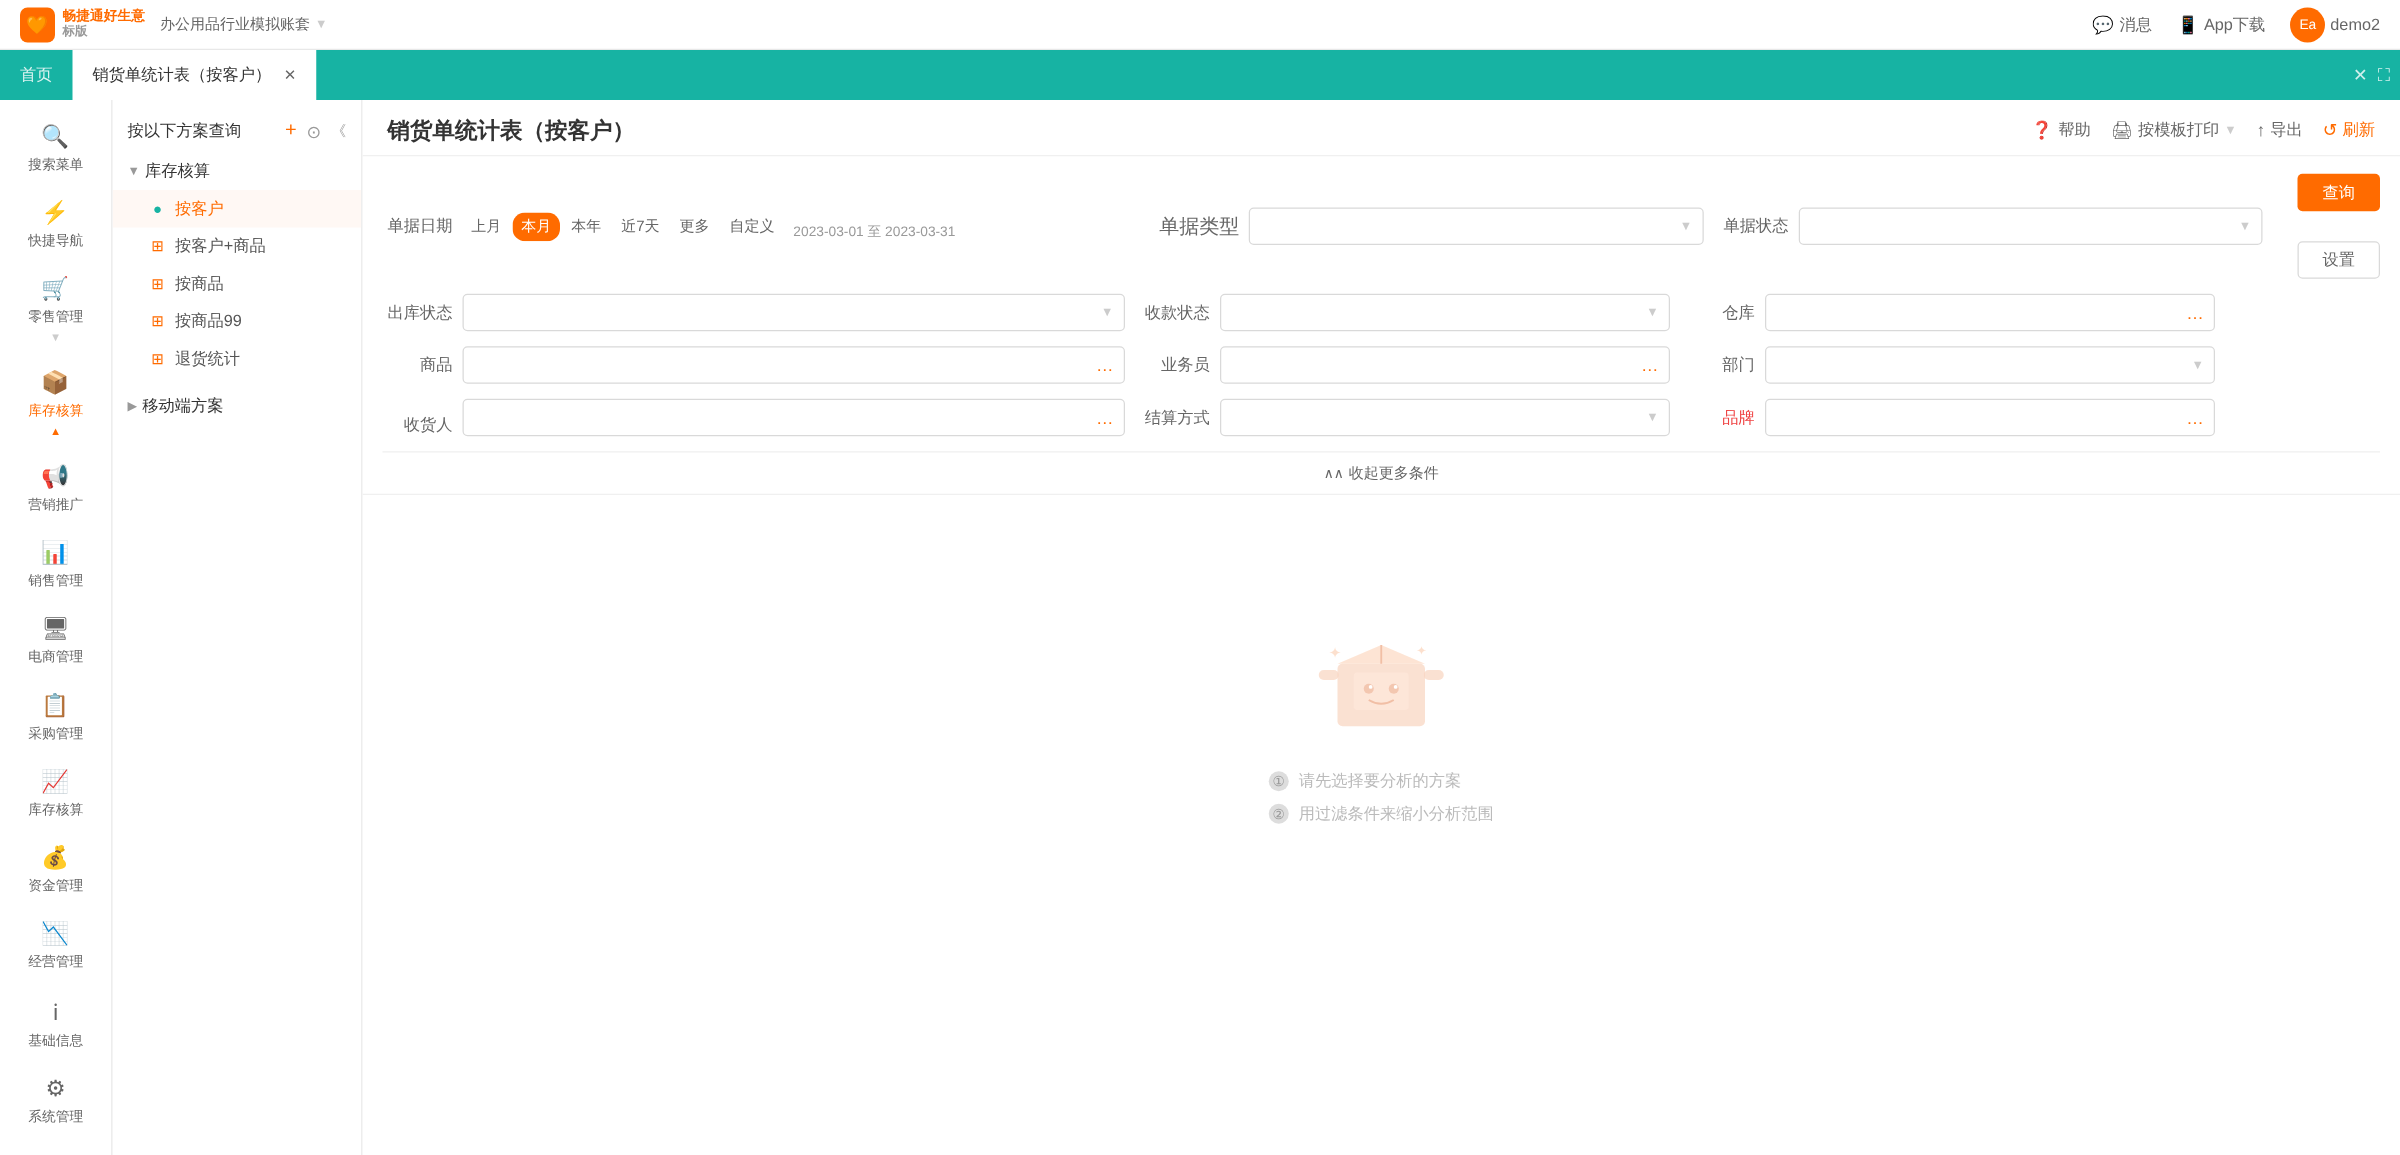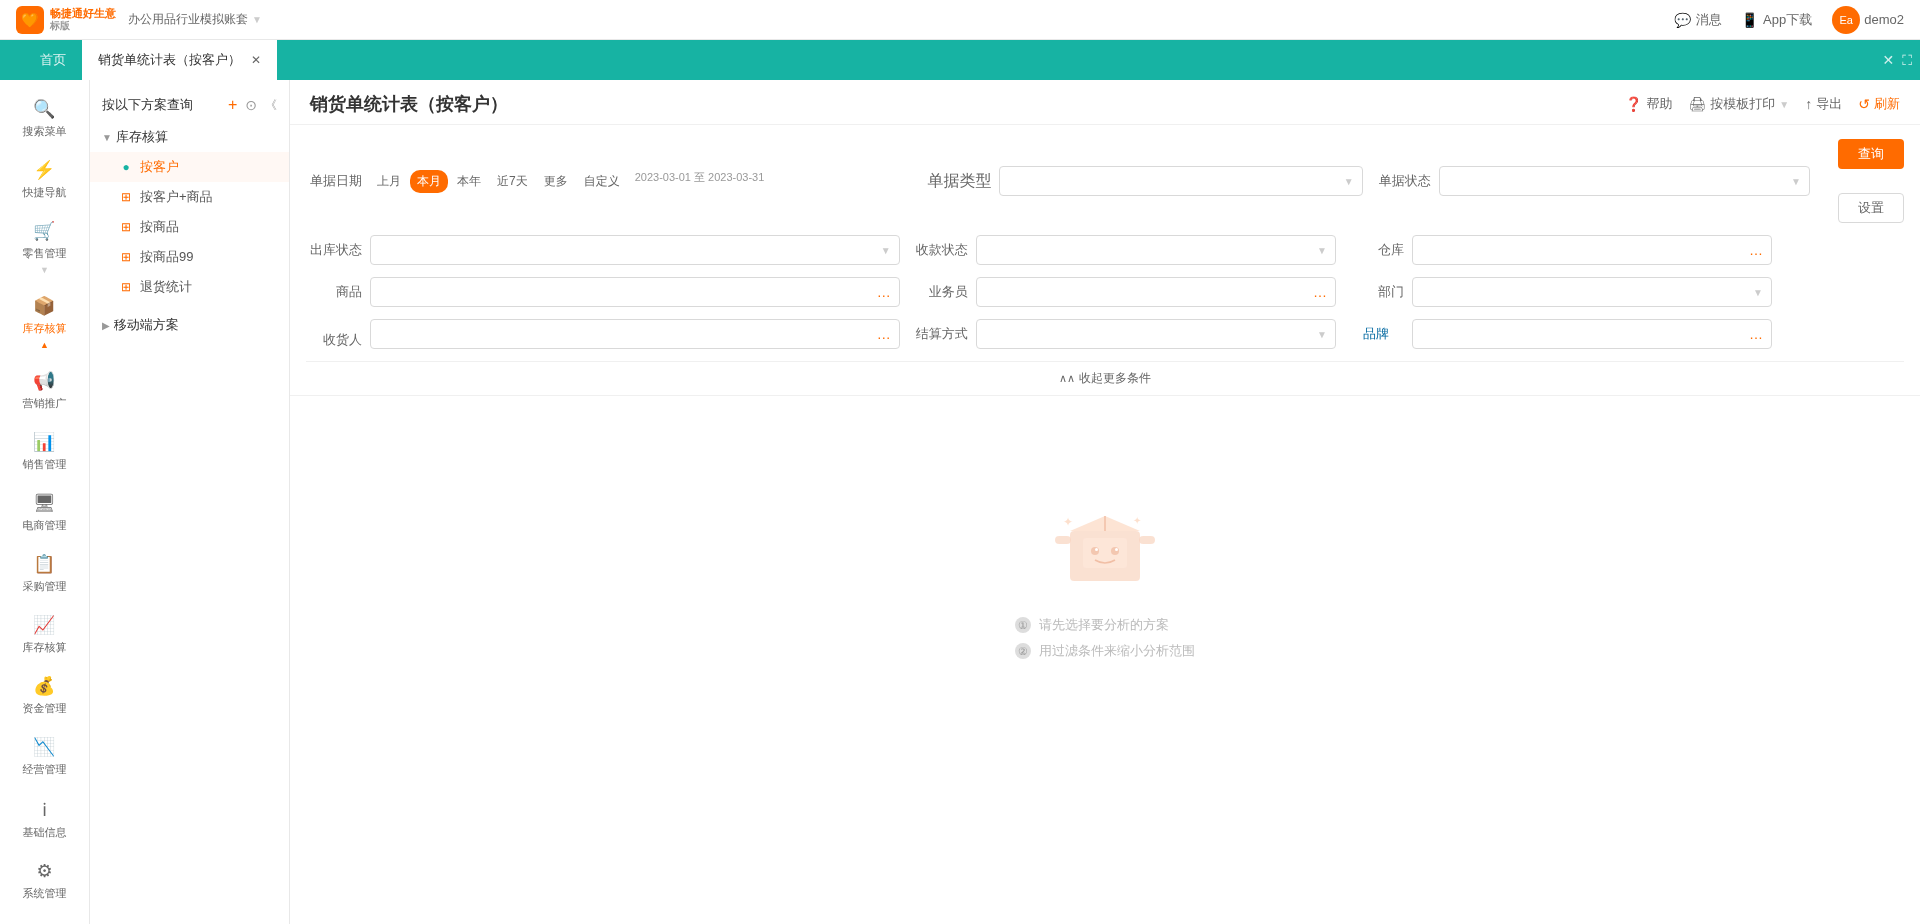--- a/index.html
+++ b/index.html
@@ -11,21 +11,21 @@
     .logo-area { display: flex; align-items: center; gap: 6px; color: #ff6b00; font-weight: bold; font-size: 12px; }
     .logo-icon { width: 28px; height: 28px; background: #ff6b00; border-radius: 6px; display: flex; align-items: center; justify-content: center; color: white; font-size: 14px; }
     .breadcrumb-area { display: flex; align-items: center; gap: 4px; color: #666; font-size: 12px; }
     .top-bar-right { display: flex; align-items: center; gap: 20px; color: #666; font-size: 13px; }
     .top-right-item { display: flex; align-items: center; gap: 4px; cursor: pointer; }
     .avatar { width: 28px; height: 28px; background: #ff6b00; border-radius: 50%; display: flex; align-items: center; justify-content: center; color: white; font-size: 11px; }
 
     
     .tab-bar { height: 40px; background: #17b3a3; display: flex; align-items: center; padding: 0; }
     .tab-item { height: 40px; display: flex; align-items: center; padding: 0 16px; cursor: pointer; color: rgba(255,255,255,0.85); font-size: 13px; gap: 6px; }
-    .tab-item.home { background: transparent; margin-left: 24px; }
+    .tab-item.home { background: transparent; }
     .tab-item.active { background: #fff; color: #333; border-radius: 0; }
     .tab-close { color: #666; font-size: 12px; cursor: pointer; margin-left: 4px; }
     .tab-maximize { margin-left: auto; margin-right: 8px; color: rgba(255,255,255,0.8); cursor: pointer; display: flex; align-items: center; gap: 8px; }
 
     
     .main-layout { display: flex; height: calc(924px - 80px); }
 
     
     .left-sidebar { width: 90px; background: #fff; border-right: 1px solid #e8e8e8; display: flex; flex-direction: column; padding-top: 8px; }
     .sidebar-item { display: flex; flex-direction: column; align-items: center; padding: 10px 4px; cursor: pointer; color: #666; font-size: 12px; gap: 4px; }
@@ -262,21 +262,21 @@
               <span style="color:#ff6b00;">刷新</span>
             </div>
           </div>
         </div>
 
         <div style="padding: 14px 16px 0; border-bottom: 1px solid #f0f0f0;">
 
           <div style="display:flex;align-items:center;margin-bottom:12px;gap:12px;">
             <div style="display:flex;align-items:center;gap:8px;flex:1.4;">
               <span style="white-space:nowrap;color:#666;font-size:13px;min-width:56px;text-align:right;">单据日期</span>
-              <div style="flex:1;display:flex;align-items:flex-start;gap:4px;">
+              <div style="flex:1;display:flex;align-items:flex-end;gap:4px;">
                 <div class="date-tabs">
                   <span class="date-tab">上月</span>
                   <span class="date-tab active">本月</span>
                   <span class="date-tab">本年</span>
                   <span class="date-tab">近7天</span>
                   <span class="date-tab">更多</span>
                   <span class="date-tab">自定义</span>
                 </div>
                 <span style="font-size:11px;color:#999;margin-left:4px;white-space:nowrap;">2023-03-01 至 2023-03-31</span>
               </div>
@@ -356,21 +356,21 @@
               </div>
             </div>
             <div style="display:flex;align-items:center;gap:8px;flex:1;">
               <span style="white-space:nowrap;color:#666;font-size:13px;min-width:56px;text-align:right;">结算方式</span>
               <div class="dropdown-control">
                 <span style="color:#ccc;font-size:13px;"></span>
                 <span style="color:#ccc;font-size:10px;">▼</span>
               </div>
             </div>
             <div style="display:flex;align-items:center;gap:8px;flex:1;">
-              <span style="white-space:nowrap;color:#0369a1;font-size:13px;min-width:56px;text-align:center;">品牌</span>
+              <span style="white-space:nowrap;color:#ef4444;font-size:13px;min-width:56px;text-align:right;">品牌</span>
               <div class="ellipsis-control">
                 <span class="ellipsis-dots">…</span>
               </div>
             </div>
             <div style="width:120px;"></div>
           </div>
 
           <div class="collapse-bar">
             <span style="font-size:11px;">∧∧</span>
             <span>收起更多条件</span>

